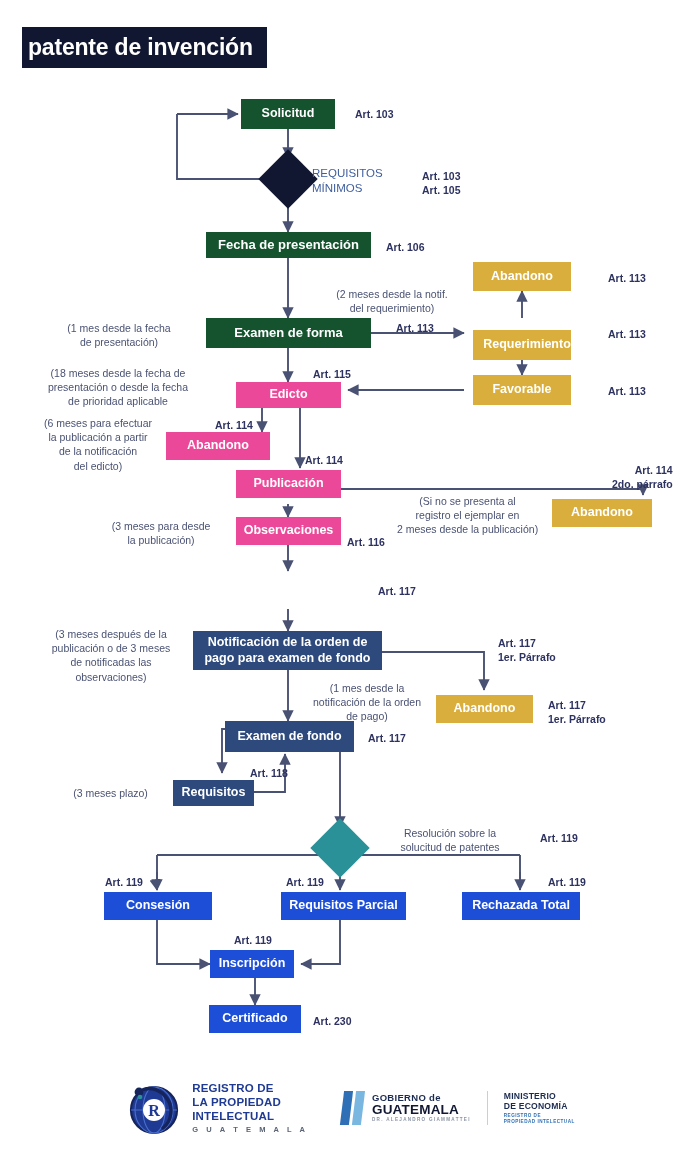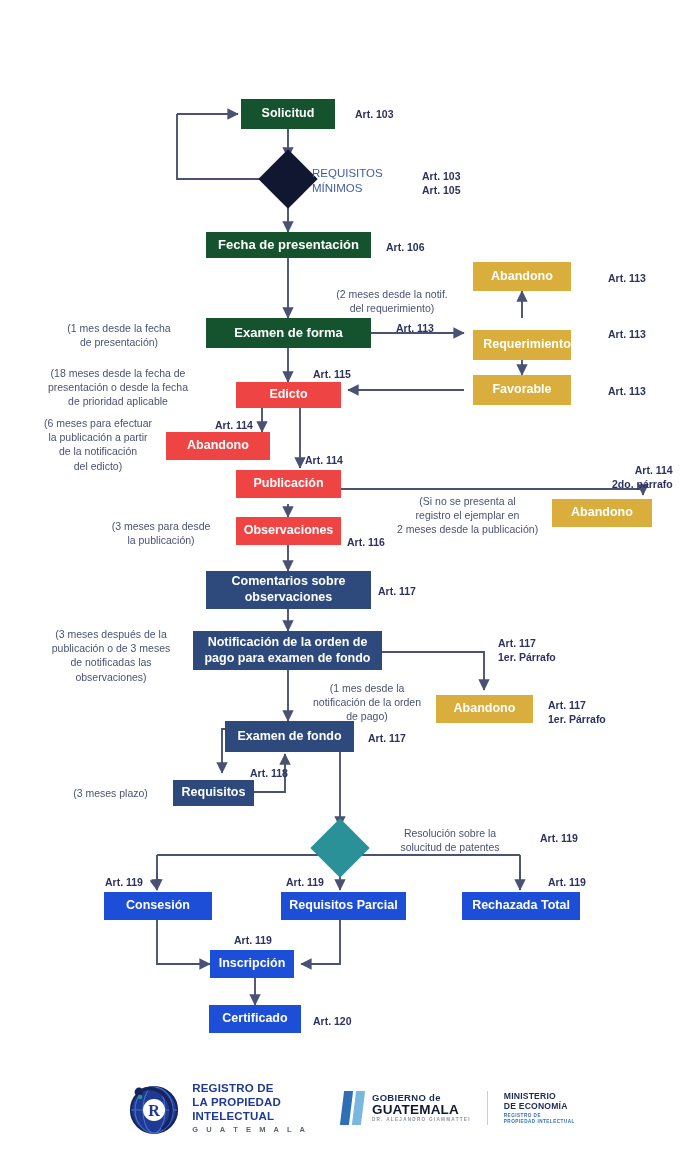--- a/index.html
+++ b/index.html
@@ -67,21 +67,21 @@
     justify-content: center;
     text-align: center;
     color: #ffffff;
     font-weight: bold;
     font-size: 12.5px;
     line-height: 1.25;
     box-sizing: border-box;
     padding: 2px 6px;
   }
   .n-black   { background: #14532d; }
-  .n-navy    { background: #ef4444; }
+  .n-navy    { background: #ec4899; }
   .n-steel   { background: #2E4A7D; }
   .n-gold    { background: #D9AE3C; }
   .n-teal    { background: #1d4ed8; }
 
   .diamond {
     position: absolute;
     transform: rotate(45deg);
   }
   .d-black { background: #121731; }
   .d-teal  { background: #2A9199; }
@@ -157,20 +157,21 @@
   #gob-div { width: 1px; height: 34px; background: #c9ced9; margin: 0 7px; }
   #min-text { line-height: 1.12; }
   #min-l1, #min-l2 { font-size: 8.6px; color: #1b2a50; font-weight: bold; letter-spacing: .2px; }
   #min-l3, #min-l4 { font-size: 4.6px; color: #2f6fb5; font-weight: bold; letter-spacing: .5px; }
   #min-l3 { margin-top: 2px; }
 </style>
 </head>
 <body>
 
 <div id="title-bar">
+  <div id="title-right">patente de invención</div>
 </div>
 
 <div id="canvas">
 
   <svg id="edges" viewBox="0 0 700 1167">
     <defs>
       <marker id="ah" markerWidth="7" markerHeight="7" refX="5.6" refY="3" orient="auto">
         <path d="M0,0 L6,3 L0,6 z" fill="#4a5273"></path>
       </marker>
     </defs>
@@ -321,23 +322,20 @@
 
   <div class="note" style="left:96px; top:519px; width:130px;">(3 meses para desde
 la publicación)</div>
 
   <div class="node n-navy" style="left:236px; top:517px; width:105px; height:28px;">
     <span>Observaciones</span>
   </div>
   <div class="art" style="left:347px; top:535px;">Art. 116</div>
 
 
-  <div class="node n-steel" style="left:206px; top:571px; width:165px; height:38px;">
-    <span>Comentarios sobre observaciones</span>
-  </div>
   <div class="art" style="left:378px; top:584px;">Art. 117</div>
 
   <div class="note" style="left:26px; top:627px; width:170px;">(3 meses después de la
 publicación o de 3 meses
 de notificadas las
 observaciones)</div>
 
   <div class="node n-steel" style="left:193px; top:631px; width:189px; height:39px; font-size:12.5px;">
     <span>Notificación de la orden de pago para examen de fondo</span>
   </div>
@@ -386,21 +384,21 @@
   </div>
 
   <div class="art" style="left:234px; top:933px;">Art. 119</div>
   <div class="node n-teal" style="left:210px; top:950px; width:84px; height:28px;">
     <span>Inscripción</span>
   </div>
 
   <div class="node n-teal" style="left:209px; top:1005px; width:92px; height:28px;">
     <span>Certificado</span>
   </div>
-  <div class="art" style="left:313px; top:1014px;">Art. 120</div>
+  <div class="art" style="left:313px; top:1014px;">Art. 230</div>
 </div>
 
 <div id="footer">
 
   <div class="logo-block">
     <svg width="58" height="58" viewBox="0 0 58 58">
       <circle cx="29" cy="31" r="23" fill="#1f3a93"></circle>
       <circle cx="29" cy="31" r="23" fill="none" stroke="#16245c" stroke-width="2.2"></circle>
       <ellipse cx="29" cy="31" rx="11" ry="23" fill="none" stroke="#4a6fd0" stroke-width="1.1"></ellipse>
       <ellipse cx="29" cy="31" rx="19" ry="23" fill="none" stroke="#4a6fd0" stroke-width="1.1"></ellipse>

